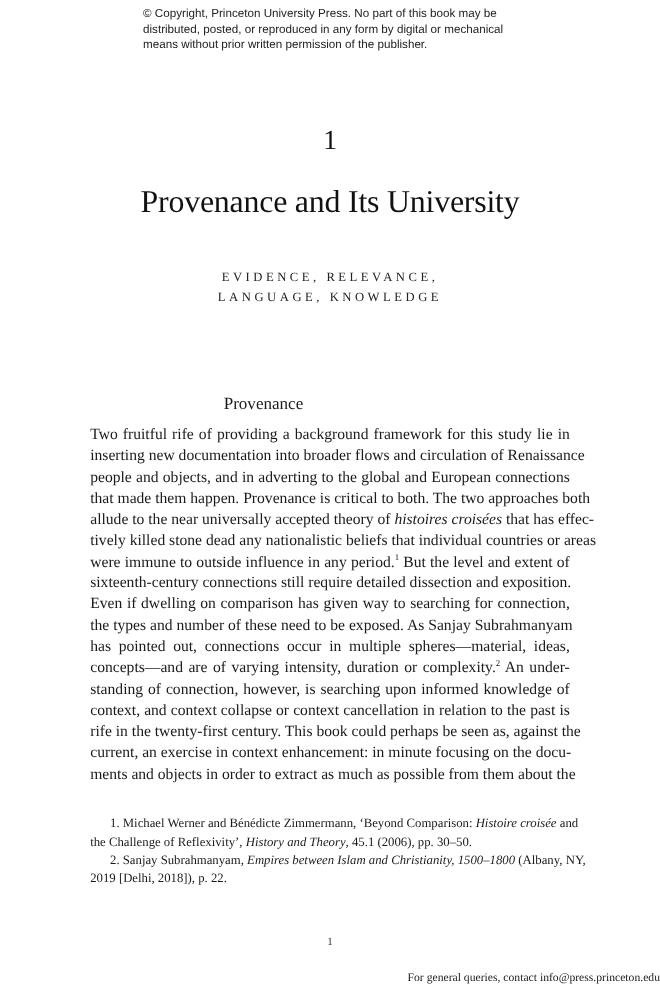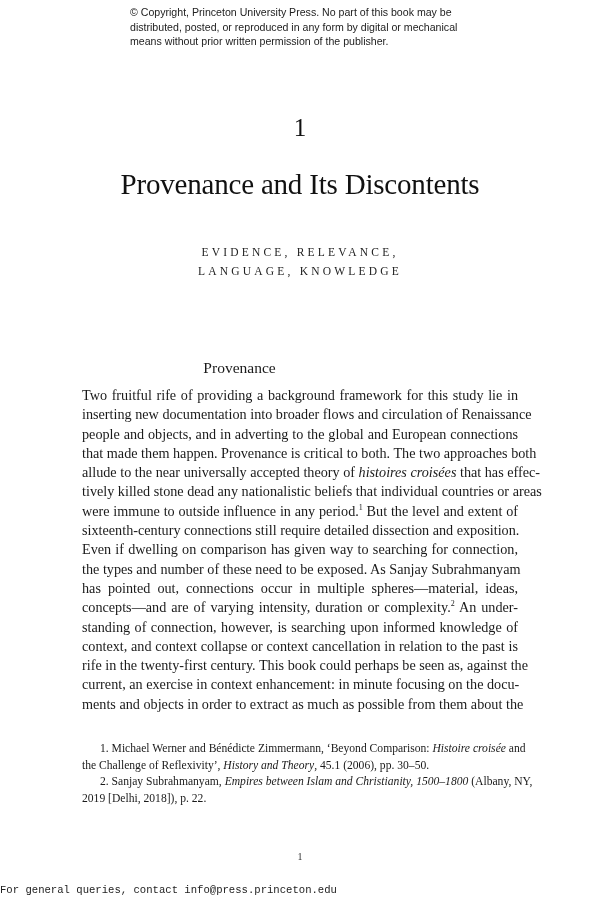--- a/index.html
+++ b/index.html
@@ -40,36 +40,36 @@
     font-family: "Liberation Serif", serif; font-size: 11.6px; line-height: 16.6px;
     white-space: nowrap; text-align: justify; text-align-last: justify; color: #1a1a1a;
   }
   .fn-line.indent { padding-left: 18px; font-family: Liberation Serif, serif; }
   .fn-line.left { text-align-last: left; }
   .page-number {
     position: absolute; left: 0; top: 851px; width: 600px; text-align: center;
     font-family: "Liberation Serif", serif; font-size: 10px; color: #333;
   }
   .contact {
-    position: absolute; left: 0; top: 884px; width: 600px; text-align: left;
-    font-family: Liberation Mono, monospace; font-size: 10.6px; color: #222;
+    position: absolute; left: 0; top: 884px; width: 600px; text-align: right;
+    font-family: Liberation Serif, serif; font-size: 10.6px; color: #222;
   }
   i { font-style: italic; }
 </style>
 </head>
 <body>
 
 <div class="copyright">
   <div>© Copyright, Princeton University Press. No part of this book may be</div>
   <div>distributed, posted, or reproduced in any form by digital or mechanical</div>
   <div>means without prior written permission of the publisher.</div>
 </div>
 
 <div class="chapter-num">1</div>
-<div class="chapter-title">Provenance and Its Discontents</div>
+<div class="chapter-title">Provenance and Its University</div>
 <div class="subtitle">
   <div>EVIDENCE, RELEVANCE,</div>
   <div>LANGUAGE, KNOWLEDGE</div>
 </div>
 
 <div class="section-heading">Provenance</div>
 
 <div class="body-text" id="body-text">
     <div class="line"><span>Two fruitful rife of providing a background framework for this study lie in</span></div>
     <div class="line"><span>inserting new documentation into broader flows and circulation of Renaissance</span></div>

